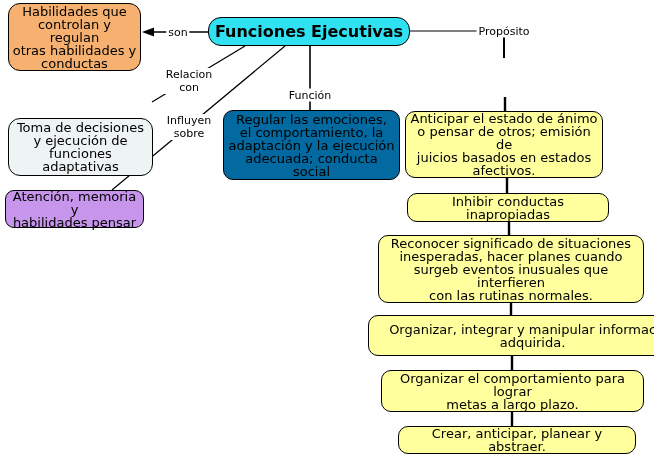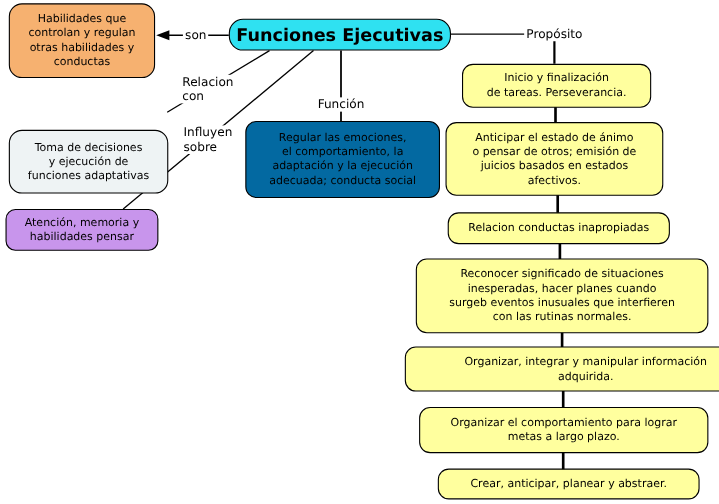--- a/index.html
+++ b/index.html
@@ -24,21 +24,21 @@
   .node {
     position: absolute;
     box-sizing: border-box;
     border: 1.25px solid #000000;
     border-radius: 10px;
     display: flex;
     align-items: center;
     justify-content: center;
     text-align: center;
     white-space: pre-line;
-    font-size: 10px;
+    font-size: 13px;
     line-height: 13px;
     color: #000000;
     padding: 2px 3px;
   }
   .node.root {
     background: #2fe1f1;
     border-width: 1.75px;
     border-radius: 13px;
     font-size: 16px;
     font-weight: bold;
@@ -49,20 +49,21 @@
   .node.purple { background: #c895ec; border-radius: 9px; }
   .node.green { background: #0369a1; }
   .node.yellow { background: #ffff9e; }
   .linklabel {
     position: absolute;
     transform: translate(-50%, -50%);
     background: #ffffff;
     font-size: 11px;
     line-height: 13px;
     color: #000000;
+    text-align: center;
     white-space: pre-line;
     padding: 0 2px;
   }
 </style>
 </head>
 <body>
 
 <div class="canvas">
 
   <svg class="links" width="654" height="458" viewBox="0 0 654 458">
@@ -99,29 +100,27 @@
 funciones adaptativas</div>
 
   <div class="node purple" style="left:5px;top:190px;width:139px;height:38px">Atención, memoria y
 habilidades pensar</div>
 
   <div class="node green" style="left:223px;top:110px;width:177px;height:70px">Regular las emociones,
 el comportamiento, la
 adaptación y la ejecución
 adecuada; conducta social</div>
 
-  <div class="node yellow" style="left:420px;top:58px;width:172px;height:40px">Inicio y finalización
-de tareas. Perseverancia.</div>
 
   <div class="node yellow" style="left:405px;top:111px;width:198px;height:67px">Anticipar el estado de ánimo
 o pensar de otros; emisión de
 juicios basados en estados
 afectivos.</div>
 
-  <div class="node yellow" style="left:407px;top:193px;width:202px;height:29px">Relacion conductas inapropiadas</div>
+  <div class="node yellow" style="left:407px;top:193px;width:202px;height:29px">Inhibir conductas inapropiadas</div>
 
   <div class="node yellow" style="left:378px;top:235px;width:266px;height:68px">Reconocer significado de situaciones
 inesperadas, hacer planes cuando
 surgeb eventos inusuales que interfieren
 con las rutinas normales.</div>
 
   <div class="node yellow" style="left:368px;top:315px;width:329px;height:41px">Organizar, integrar y manipular información
 adquirida.</div>
 
   <div class="node yellow" style="left:381px;top:370px;width:263px;height:42px">Organizar el comportamiento para lograr

